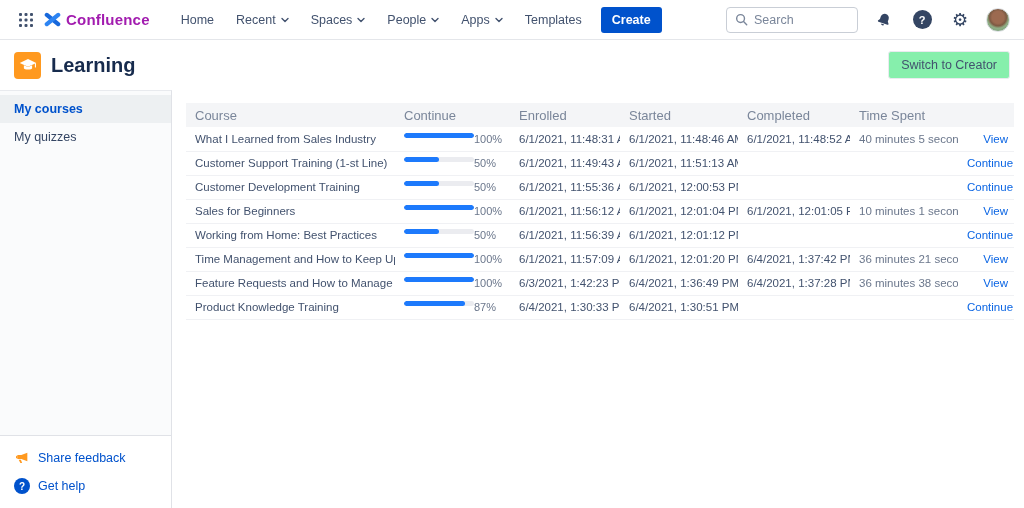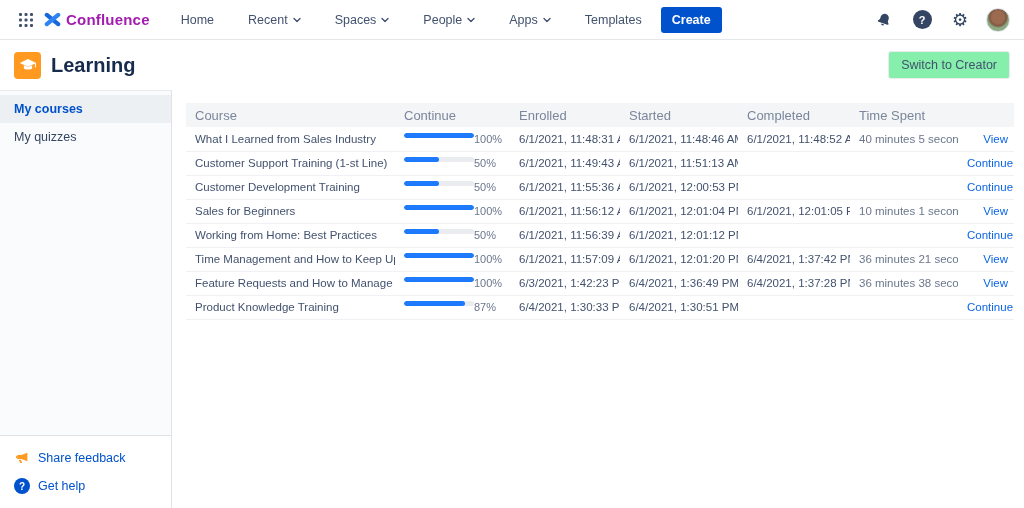--- a/index.html
+++ b/index.html
@@ -6,21 +6,21 @@
   html,body { width:1024px; height:508px; overflow:hidden; background:#fff;
     font-family:"Liberation Sans", sans-serif; color:#42526E; }
 
   
   .topnav { height:40px; display:flex; align-items:center; padding:0 14px;
     border-bottom:1px solid #E4E6EA; background:#fff; }
   .appswitcher { width:24px; height:24px; display:flex; align-items:center; justify-content:center;
     border-radius:3px; cursor:pointer; margin-right:6px; }
   .brand { display:flex; align-items:center; gap:5px; margin-right:22px; cursor:pointer; }
   .brand-name { font-size:15px; font-weight:700; color:#a21caf; letter-spacing:.2px; }
-  .nav-items { display:flex; align-items:center; gap:16px; }
+  .nav-items { display:flex; align-items:center; gap:4px; }
   .nav-item { display:flex; align-items:center; gap:5px; padding:5px 9px; border-radius:3px;
     font-size:12.5px; font-weight:500; color:#42526E; cursor:pointer; }
   .create-btn { margin-left:10px; background:var(--accent,#0052CC); color:#fff; border:none;
     border-radius:3px; font-size:12.5px; font-weight:600; padding:6px 11px; cursor:pointer;
     font-family:"Liberation Sans",sans-serif; }
   .topnav-right { margin-left:auto; display:flex; align-items:center; gap:14px; }
   .searchbox { display:flex; align-items:center; gap:6px; width:132px; height:26px;
     border:1px solid #C9CED6; border-radius:4px; padding:0 8px; background:#fff; }
   .searchbox input { border:none; outline:none; width:90px; font-size:12.5px; color:#42526E;
     font-family:"Liberation Sans",sans-serif; background:transparent; }
@@ -129,20 +129,27 @@
           <path d="M1 1.5 L4 4.5 L7 1.5" fill="none" stroke="#42526E" stroke-width="1.4" stroke-linecap="round" stroke-linejoin="round"></path>
         </svg>
       </div>
       <div class="nav-item">
         <span>Templates</span>
       </div>
     </div>
   <button class="create-btn">Create</button>
 
   <div class="topnav-right">
+    <div class="searchbox">
+      <svg width="13" height="13" viewBox="0 0 14 14">
+        <circle cx="6" cy="6" r="4.2" fill="none" stroke="#7A869A" stroke-width="1.5"></circle>
+        <line x1="9.2" y1="9.2" x2="12.6" y2="12.6" stroke="#7A869A" stroke-width="1.5" stroke-linecap="round"></line>
+      </svg>
+      <input type="text" placeholder="Search" style="">
+    </div>
     <div class="icon-btn">
       <svg width="18" height="18" viewBox="0 0 24 24">
         <g transform="rotate(18 12 12)">
           <path d="M12 3.5a5.5 5.5 0 0 0-5.5 5.5v3.4L4.8 14.8c-.5.7 0 1.7.9 1.7h12.6c.9 0 1.4-1 .9-1.7L17.5 12.4V9A5.5 5.5 0 0 0 12 3.5z" fill="#344563"></path>
           <path d="M10 17.5a2 2 0 0 0 4 0z" fill="#344563"></path>
         </g>
       </svg>
     </div>
     <div class="icon-btn">
       <div class="help-circle">?</div>

